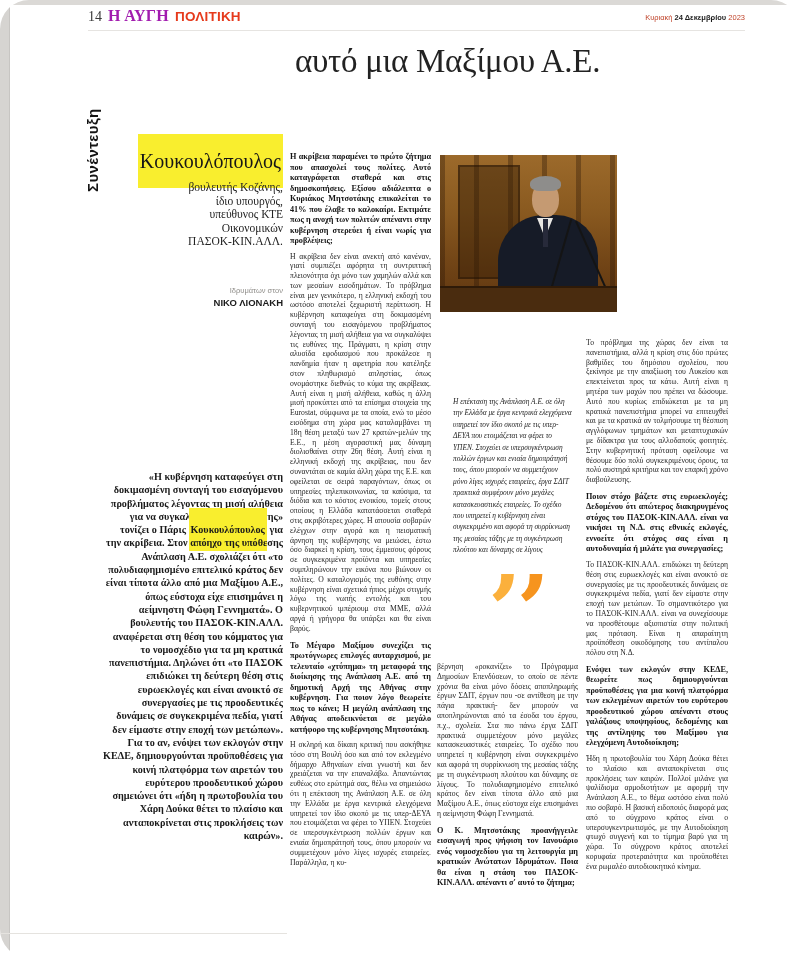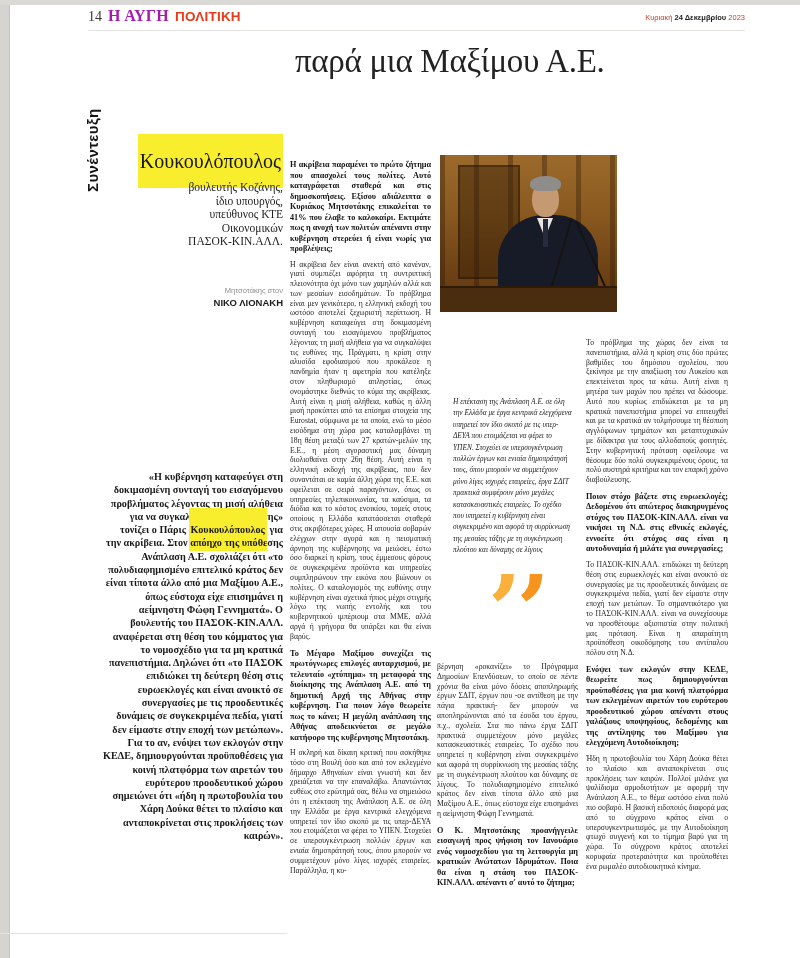--- a/index.html
+++ b/index.html
@@ -4,21 +4,21 @@
 <style>
   html,body{margin:0;padding:0;}
   body{
     width:800px;height:958px;position:relative;overflow:hidden;
     background:#ffffff;
     font-family:"Liberation Serif","DejaVu Serif",serif;
     color:#1d1d1d;
   }
   .scan-top{position:absolute;left:0;top:0;width:800px;height:5px;background:#dbd9d6;}
   .scan-left{position:absolute;left:0;top:5px;width:9px;height:953px;background:#d6d4d1;border-right:1px solid #c7c5c2;}
-  .page{position:absolute;inset:0;overflow:hidden;}
+  .page{position:absolute;inset:0;overflow:hidden;border-radius:29px;}
 
   
   .hdr{position:absolute;left:88px;top:7px;height:20px;display:flex;align-items:baseline;gap:6px;}
   .hdr .pnum{font-size:14px;color:#3a3a3a;}
   .hdr .masthead{font-size:16px;font-weight:900;letter-spacing:.3px;color:#a21caf;}
   .hdr .section{font-family:"Liberation Sans","DejaVu Sans",sans-serif;font-size:13.5px;font-weight:800;color:#e63a1c;letter-spacing:.2px;}
   .hdr-date{position:absolute;right:55px;top:13px;font-family:"Liberation Sans","DejaVu Sans",sans-serif;font-size:7.5px;color:#c0452c;}
   .hdr-date b{color:#1d1d1d;font-weight:700;}
   .hdr-rule{position:absolute;left:88px;top:30px;width:657px;height:1px;background:#e6e4e1;}
 
@@ -41,21 +41,21 @@
   .credit .who{font-size:9.5px;font-weight:700;color:#1b1b1b;margin-top:2px;}
   .lead{position:absolute;left:103px;top:470px;width:180px;height:486px;overflow:hidden;text-align:right;
         font-weight:700;font-size:10.2px;line-height:13.3px;color:#1a1a1a;}
 
   
   .col{position:absolute;overflow:hidden;text-align:justify;}
   .col2{left:290px;top:152px;width:141px;height:806px;}
   .col3{left:437px;top:662px;width:141px;height:296px;}
   .col4{left:586px;top:338px;width:142px;height:620px;}
   .q{font-weight:700;font-size:8.2px;line-height:10.5px;color:#141414;margin:7px 0 5px;}
-  .q:first-child{margin-top:8px;}
+  .q:first-child{margin-top:0;}
   .a{font-size:7.7px;line-height:9.8px;color:#242424;margin:0;}
 
   
   .photo{position:absolute;left:440px;top:155px;width:177px;height:157px;overflow:hidden;
          background:linear-gradient(180deg,#9c6a2b 0%,#8a5a20 35%,#714416 70%,#5d3510 100%);}
   .ph-stripes{position:absolute;inset:0;background:repeating-linear-gradient(90deg,rgba(40,20,5,.35) 0 5px,rgba(0,0,0,0) 5px 34px);}
   .ph-panel{position:absolute;left:18px;top:10px;width:58px;height:110px;background:rgba(52,28,6,.45);border:2px solid rgba(30,15,3,.4);}
   .ph-figure{position:absolute;left:58px;top:60px;width:100px;height:97px;background:#161b27;border-radius:46px 42px 0 0;}
   .ph-shirt{position:absolute;left:97px;top:63px;width:16px;height:20px;background:#e9e7e3;clip-path:polygon(0 0,100% 0,50% 100%);}
   .ph-tie{position:absolute;left:103px;top:64px;width:5px;height:28px;background:#272a3a;}
@@ -89,33 +89,33 @@
   <div class="hdr-date">
     <span>Κυριακή</span>
     <b>24 Δεκεμβρίου</b>
     <span>2023</span>
   </div>
   <div class="hdr-rule"></div>
 
   <div class="kicker">Συνέντευξη</div>
 
   <div class="title">
-    <div>παρά μια Μαξίμου Α.Ε.</div>
+    <div>αυτό μια Μαξίμου Α.Ε.</div>
   </div>
 
   <div class="byline">
     <div class="nm"><span class="hl">Κουκουλόπουλος</span></div>
     <div class="bio">βουλευτής Κοζάνης,
 ίδιο υπουργός,
 υπεύθυνος ΚΤΕ
 Οικονομικών
 ΠΑΣΟΚ-ΚΙΝ.ΑΛΛ.</div>
   </div>
   <div class="credit">
-    <div class="lbl">Μητσοτάκης στον</div>
+    <div class="lbl">Ιδρυμάτων στον</div>
     <div class="who">ΝΙΚΟ ΛΙΟΝΑΚΗ</div>
   </div>
 
   <div class="lead"><span>«Η κυβέρνηση καταφεύγει στη δοκιμασμένη συνταγή του εισαγόμενου προβλήματος λέγοντας τη μισή αλήθεια για να συγκαλύψει τις ευθύνες της» τονίζει ο Πάρις </span><span class="hl">Κουκουλόπουλος</span><span> για την ακρίβεια. Στον απόηχο της υπόθεσης Ανάπλαση Α.Ε. σχολιάζει ότι «το πολυδιαφημισμένο επιτελικό κράτος δεν είναι τίποτα άλλο από μια Μαξίμου Α.Ε., όπως εύστοχα είχε επισημάνει η αείμνηστη Φώφη Γεννηματά». Ο βουλευτής του ΠΑΣΟΚ-ΚΙΝ.ΑΛΛ. αναφέρεται στη θέση του κόμματος για το νομοσχέδιο για τα μη κρατικά πανεπιστήμια. Δηλώνει ότι «το ΠΑΣΟΚ επιδιώκει τη δεύτερη θέση στις ευρωεκλογές και είναι ανοικτό σε συνεργασίες με τις προοδευτικές δυνάμεις σε συγκεκριμένα πεδία, γιατί δεν είμαστε στην εποχή των μετώπων». Για το αν, ενόψει των εκλογών στην ΚΕΔΕ, δημιουργούνται προϋποθέσεις για κοινή πλατφόρμα των αιρετών του ευρύτερου προοδευτικού χώρου σημειώνει ότι «ήδη η πρωτοβουλία του Χάρη Δούκα θέτει το πλαίσιο και ανταποκρίνεται στις προκλήσεις των καιρών».</span></div>
 
   <div class="photo">
     <div class="ph-stripes"></div>
     <div class="ph-panel"></div>
     <div class="ph-figure"></div>
     <div class="ph-shirt"></div>

